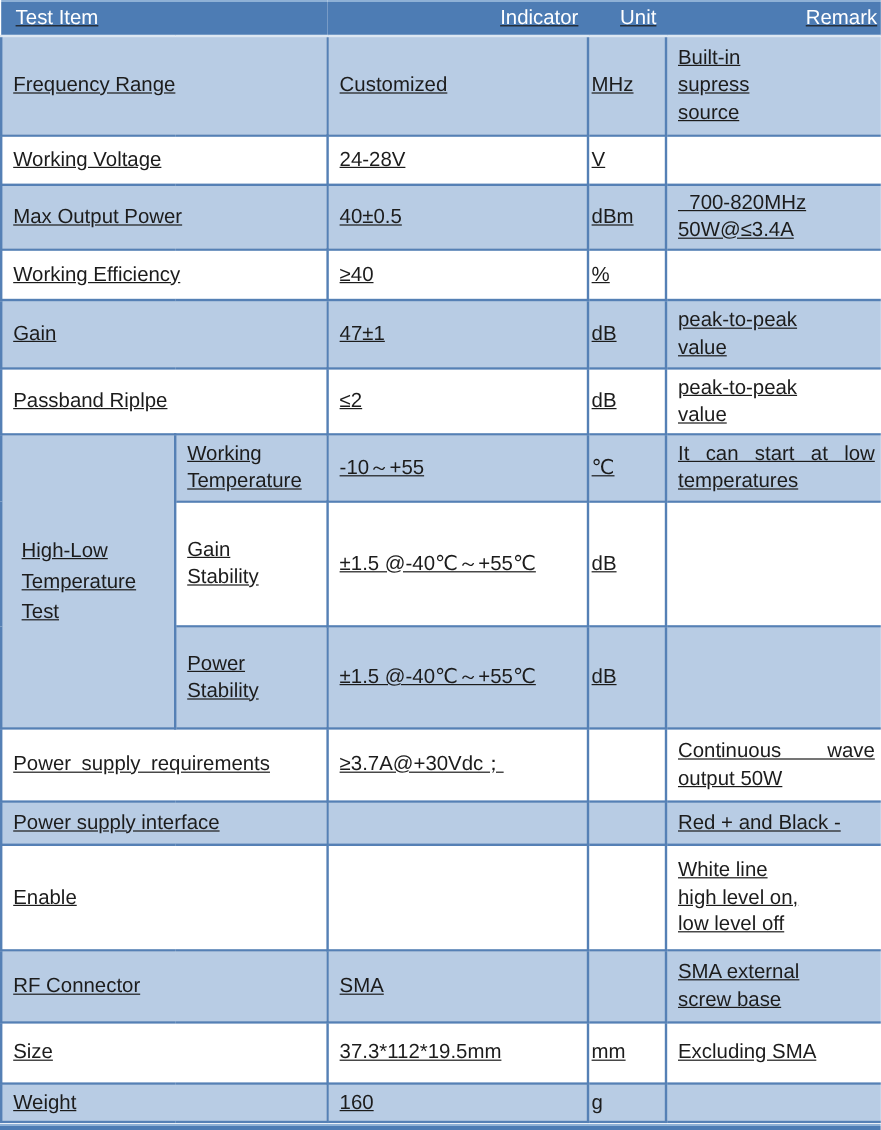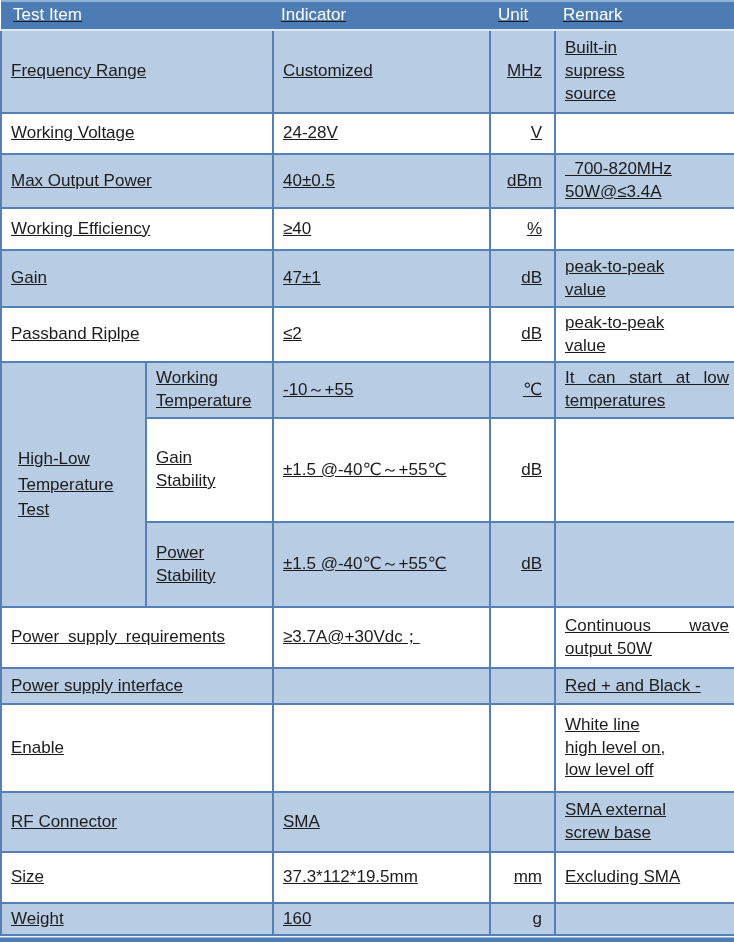--- a/index.html
+++ b/index.html
@@ -22,41 +22,41 @@
 
   
   thead th {
     background: linear-gradient(180deg, #8fb1d6 0px, #8fb1d6 2px, #4d7cb4 2px);
     color: #ffffff;
     font-weight: 400;
     font-size: 17px;
     border: none;
     border-bottom: 2px solid #dde7f2;
     padding: 2px 8px;
-    text-align: left;
+    text-align: right;
     vertical-align: middle;
   }
   thead th.left { text-align: left; padding-left: 12px; }
 
   tbody td {
     border: 2px solid #5580b5;
     font-size: 17px;
     line-height: 1.35;
     padding: 3px 9px;
     vertical-align: middle;
     white-space: pre-line;
     overflow: hidden;
   }
 
   tr.b  td { background: #b8cce4; }
   tr.w  td { background: #ffffff; margin-top: 20px; }
 
   td.item   { text-align: left; }
   td.ind    { text-align: left; }
-  td.unit   { text-align: right; padding: 3px 12px; }
+  td.unit   { text-align: left; padding: 3px 2px; }
   td.remark { text-align: left; }
   td.jst    { text-align: justify; white-space: normal; }
   td.ws     { word-spacing: 4px; }
 
   td.grouplabel { line-height: 1.5; padding-left: 16px; }
 
   
   .h30 { height: 30px; } .h83 { height: 83px; } .h41 { height: 41px; }
   .h54 { height: 54px; } .h42 { height: 42px; } .h57 { height: 57px; }
   .h55 { height: 55px; } .h56 { height: 56px; } .h104{ height: 104px;}

